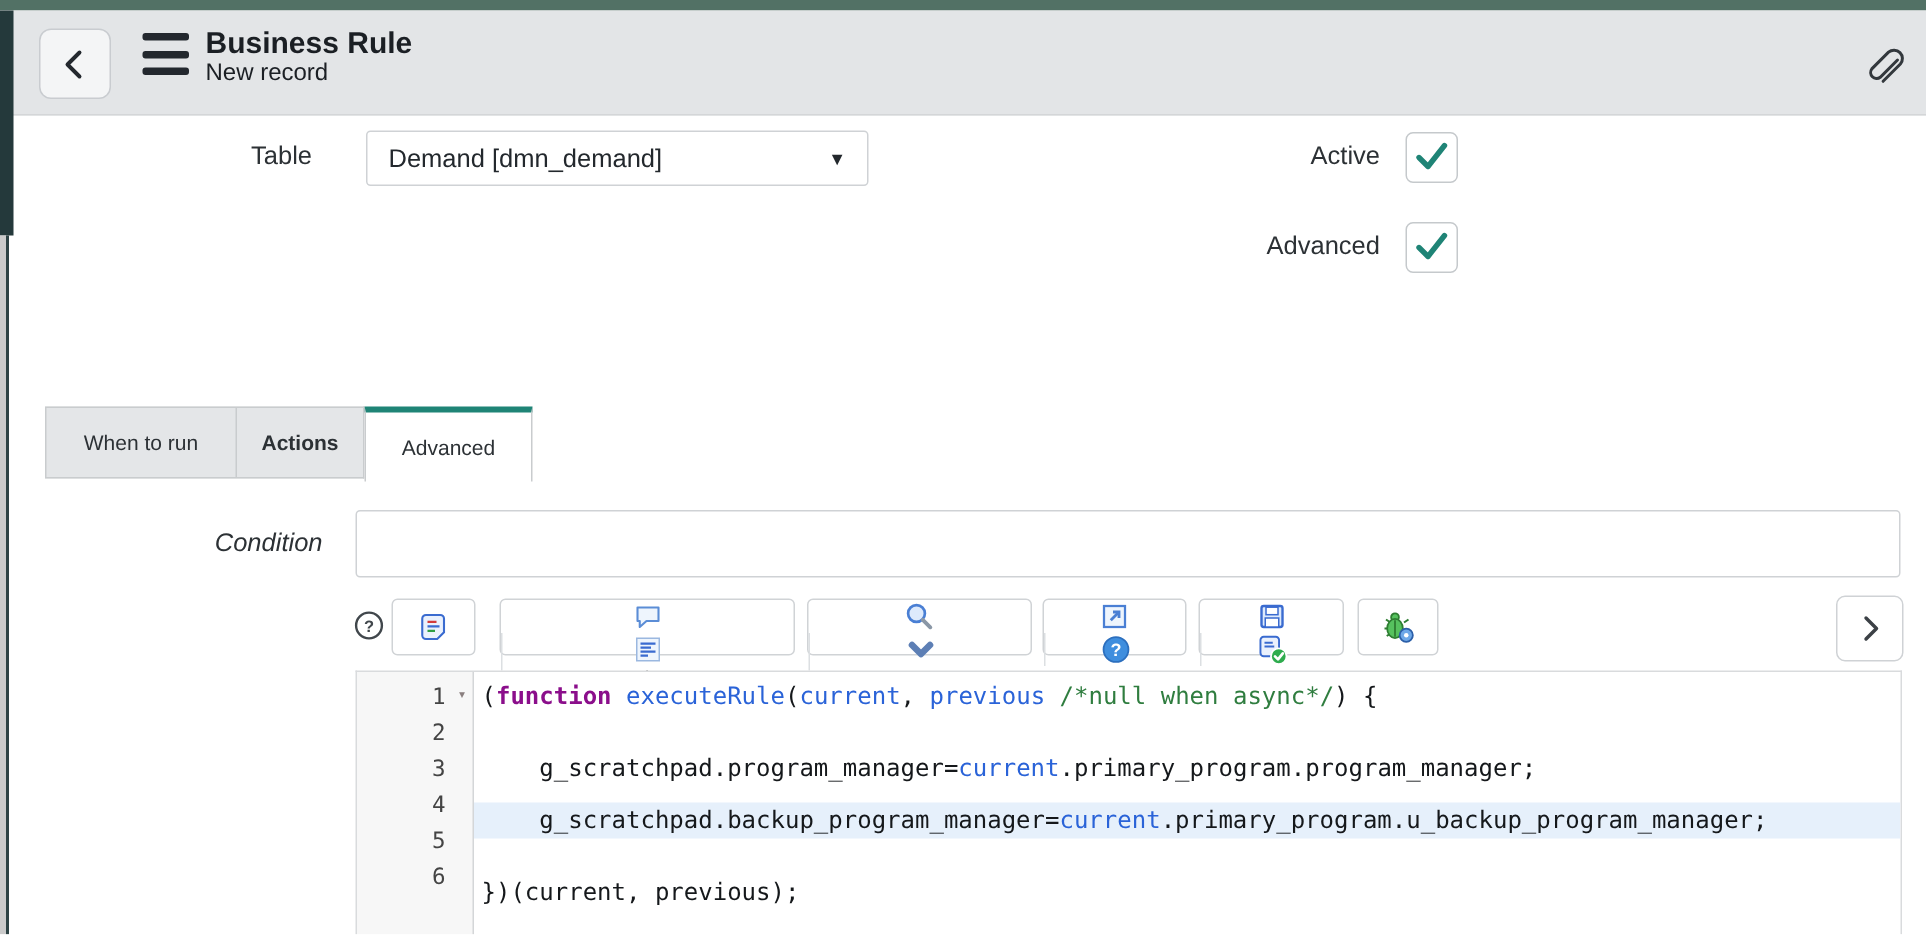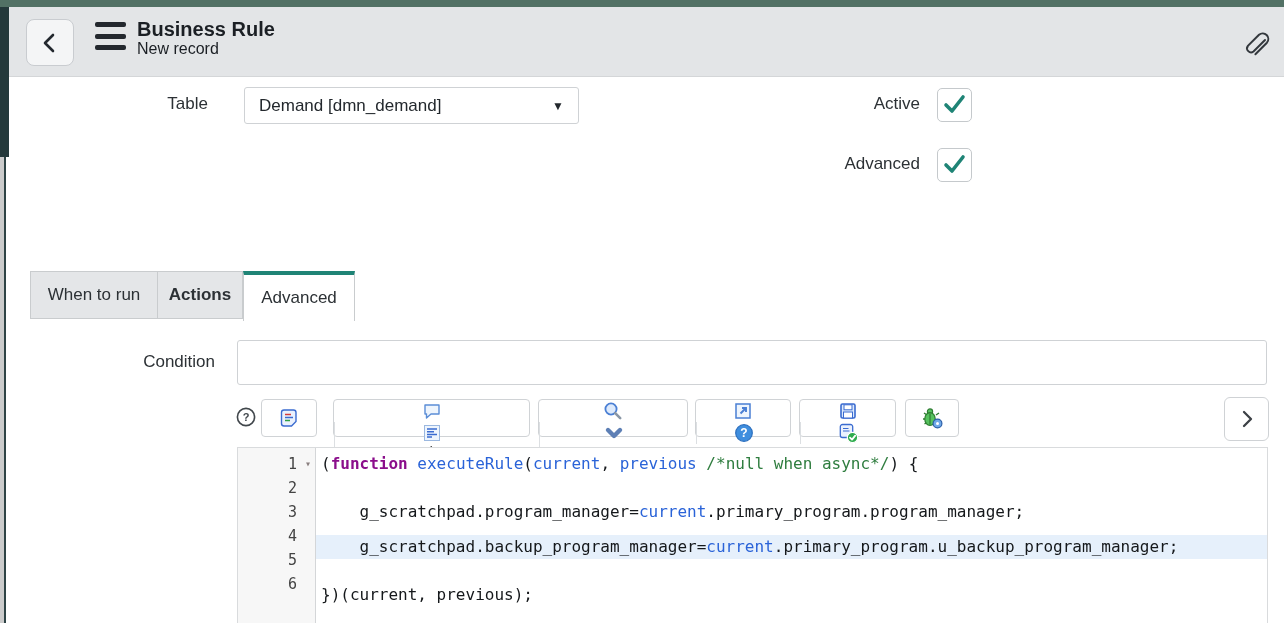--- a/index.html
+++ b/index.html
@@ -29,21 +29,21 @@
   .table-select{position:absolute;left:244px;top:87px;width:335px;height:37px;background:#fff;
             border:1px solid #cfd2d5;border-radius:3px;display:flex;align-items:center;
             padding:0 14px;box-sizing:border-box;font-size:17px;color:#23282d;cursor:pointer;}
   .table-select .caret{margin-left:auto;font-size:12px;color:#23282d;}
   .checkbox{position:absolute;width:33px;height:32px;background:#fff;border:1px solid #c5c9cc;
             border-radius:5px;display:flex;align-items:center;justify-content:center;cursor:pointer;}
 
   
   .tabbar{position:absolute;left:30px;top:271px;height:48px;display:flex;align-items:stretch;}
   .tab{box-sizing:border-box;display:flex;align-items:center;justify-content:center;
-       font-size:17px;color:#2c3135;background:#e4e6e8;border:1px solid #c9ccce;cursor:pointer;}
+       font-size:14px;color:#2c3135;background:#e4e6e8;border:1px solid #c9ccce;cursor:pointer;}
   .tab + .tab{border-left:none;}
   .tab.active{background:#fff;border-top:4px solid var(--accent-teal,#1f8476);border-bottom:none;
        border-left:1px solid #c9ccce;height:50px;}
 
   
   .cond-input{position:absolute;left:237px;top:340px;width:1030px;height:45px;box-sizing:border-box;
        border:1px solid #cfd2d5;border-radius:3px;background:#fff;font-size:16px;padding:0 10px;outline:none;
        font-family:"Liberation Sans",sans-serif;}
   .help-circle{position:absolute;left:235px;top:406px;width:22px;height:22px;cursor:pointer;}
 
@@ -127,21 +127,21 @@
         </svg>
     </span>
   </div>
 
   <div class="tabbar">
     <div class="tab" style="width:128px;">When to run</div>
     <div class="tab" style="width:85px;font-weight:bold;">Actions</div>
     <div class="tab active" style="width:112px;">Advanced</div>
   </div>
 
-  <div class="fld-label" style="left:55px;top:352px;width:160px;">Condition</div>
+  <div class="fld-label" style="left:55px;top:352px;width:160px;font-style:italic;">Condition</div>
   <input class="cond-input" type="text" value="" style="">
 
   <div class="help-circle">
     <svg width="22" height="22" viewBox="0 0 22 22">
       <circle cx="11" cy="11" r="8.6" fill="none" stroke="#41474c" stroke-width="1.6"></circle>
       <text x="11" y="15" text-anchor="middle" font-size="11" font-weight="bold" fill="#41474c" font-family="Liberation Sans,sans-serif">?</text>
     </svg>
   </div>
 
   <div class="tb-group" style="left:261px;width:56px;">

